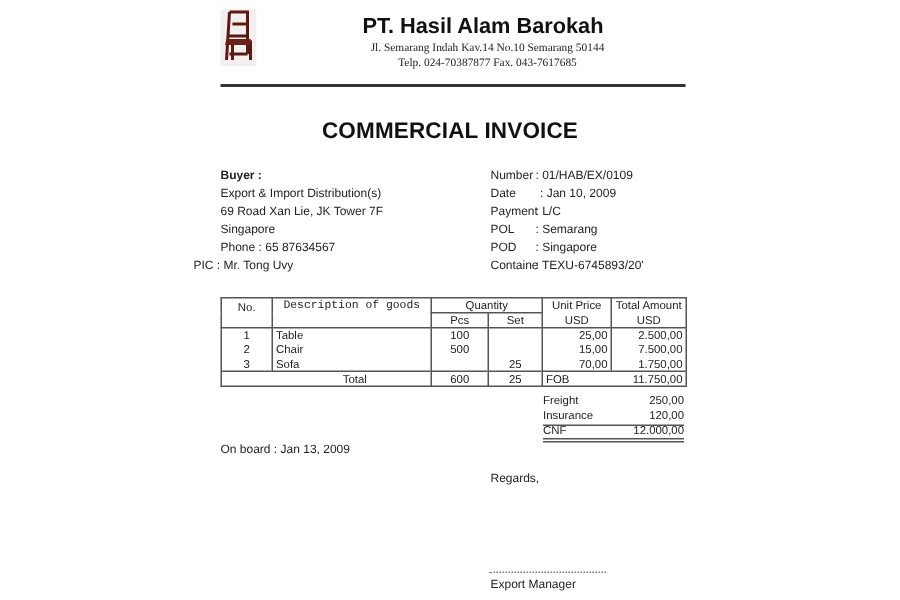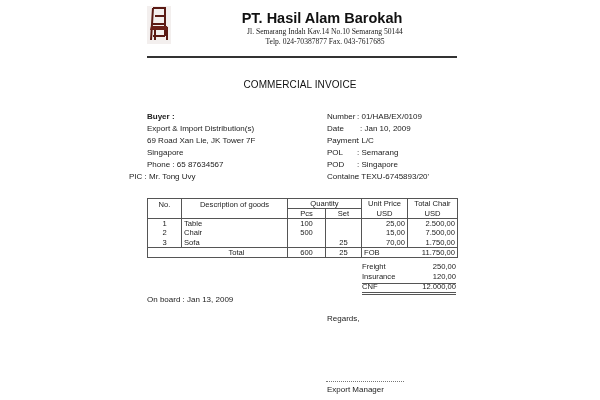--- a/index.html
+++ b/index.html
@@ -12,21 +12,21 @@
     .logo { position: absolute; left: 147px; top: 6px; width: 24px; height: 38px; }
     .company-name { position: absolute; left: 222px; top: 10px; width: 200px; text-align: center;
       font-family: "Liberation Sans", sans-serif; font-weight: bold; font-size: 14.5px; color: #111; }
     .company-addr { position: absolute; left: 200px; top: 27px; width: 250px; text-align: center;
       font-family: "Liberation Serif", serif; font-size: 7.6px; color: #222; }
     .company-tel { position: absolute; left: 200px; top: 37px; width: 250px; text-align: center;
       font-family: "Liberation Serif", serif; font-size: 7.6px; color: #222; }
     .header-rule { position: absolute; left: 147px; top: 56px; width: 310px; height: 2px; background: #333; }
 
     .doc-title { position: absolute; left: 140px; top: 79px; width: 320px; text-align: center;
-      font-weight: normal; font-size: 10px; color: #111; letter-spacing: 0.1px; }
+      font-weight: bold; font-size: 15px; color: #111; letter-spacing: 0.1px; }
 
     .txt { position: absolute; font-size: 8px; color: #222; white-space: nowrap; line-height: 10px; }
     .bold { font-weight: bold; }
 
     
     .goods-table { position: absolute; left: 147px; top: 198px; border-collapse: collapse;
       font-size: 7.6px; color: #222; }
     .goods-table td { border-left: 1px solid #555; border-right: 1px solid #555; padding: 0 2px;
       height: 9.6px; line-height: 9px; white-space: nowrap; }
     .goods-table .hdr td { border-top: 1px solid #555; }
@@ -90,24 +90,24 @@
       <col style="width:34px">
         <col style="width:106px">
         <col style="width:38px">
         <col style="width:36px">
         <col style="width:46px">
         <col style="width:50px">
     </colgroup>
     <tbody>
         <tr class="hdr">
       <td class="c" rowspan="2" style="border-bottom:1px solid #555; vertical-align:top; padding-top:1px;">No.</td>
-      <td class="c" rowspan="2" style="border-bottom:1px solid #555; vertical-align:top; padding-top:1px;">Description of goods</td>
+      <td class="c" rowspan="2" style="border-bottom:1px solid #555; vertical-align:top; padding-top:1px;font-family:Liberation Mono, monospace;">Description of goods</td>
       <td class="c qty-top" colspan="2">Quantity</td>
       <td class="c">Unit Price</td>
-      <td class="c">Total Chair</td>
+      <td class="c">Total Amount</td>
     </tr>
     <tr class="hdr2">
       <td class="c">Pcs</td>
       <td class="c">Set</td>
       <td class="c">USD</td>
       <td class="c">USD</td>
     </tr>
     <tr>
       <td class="c">1</td>
       <td class="l">Table</td>

